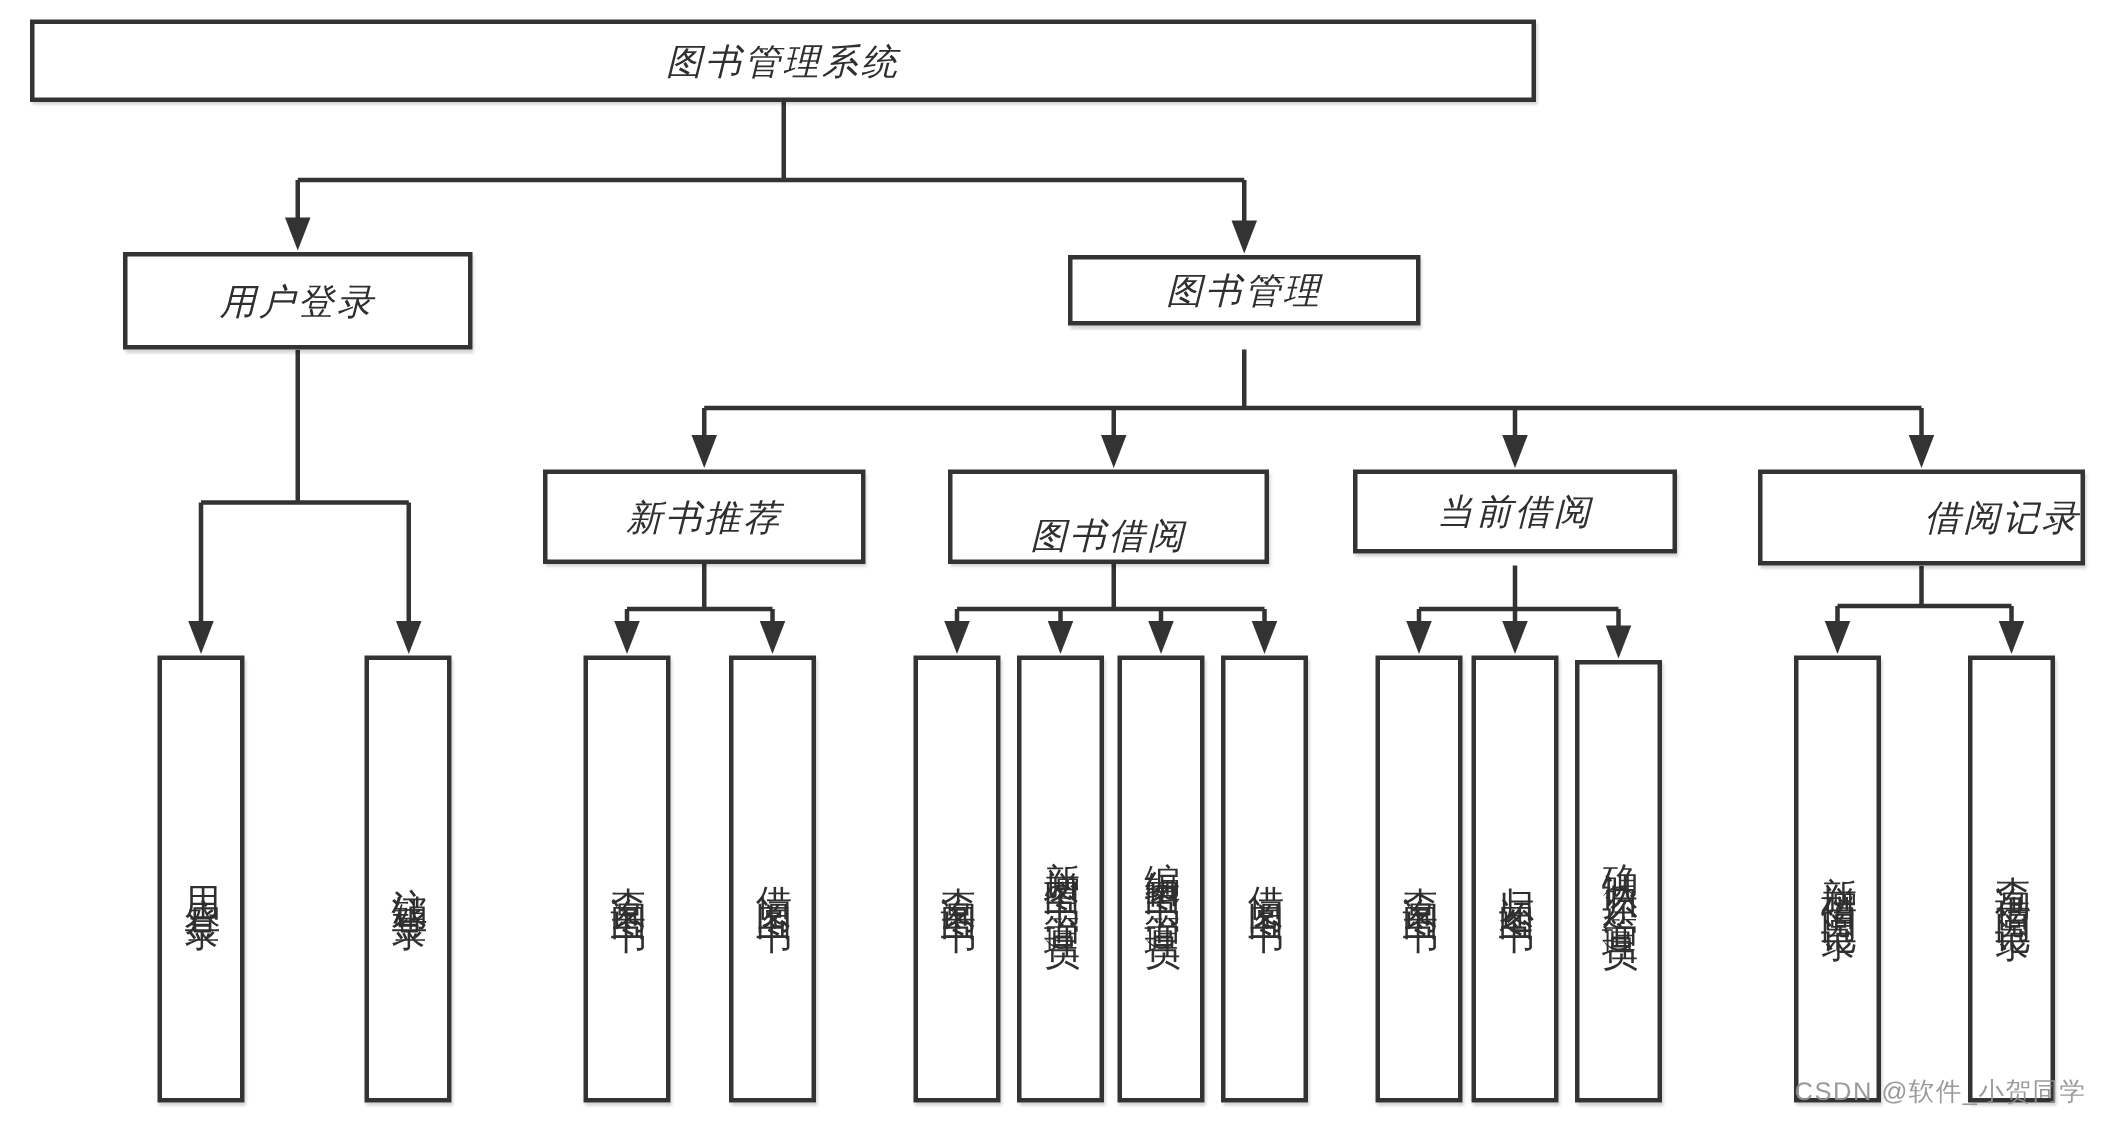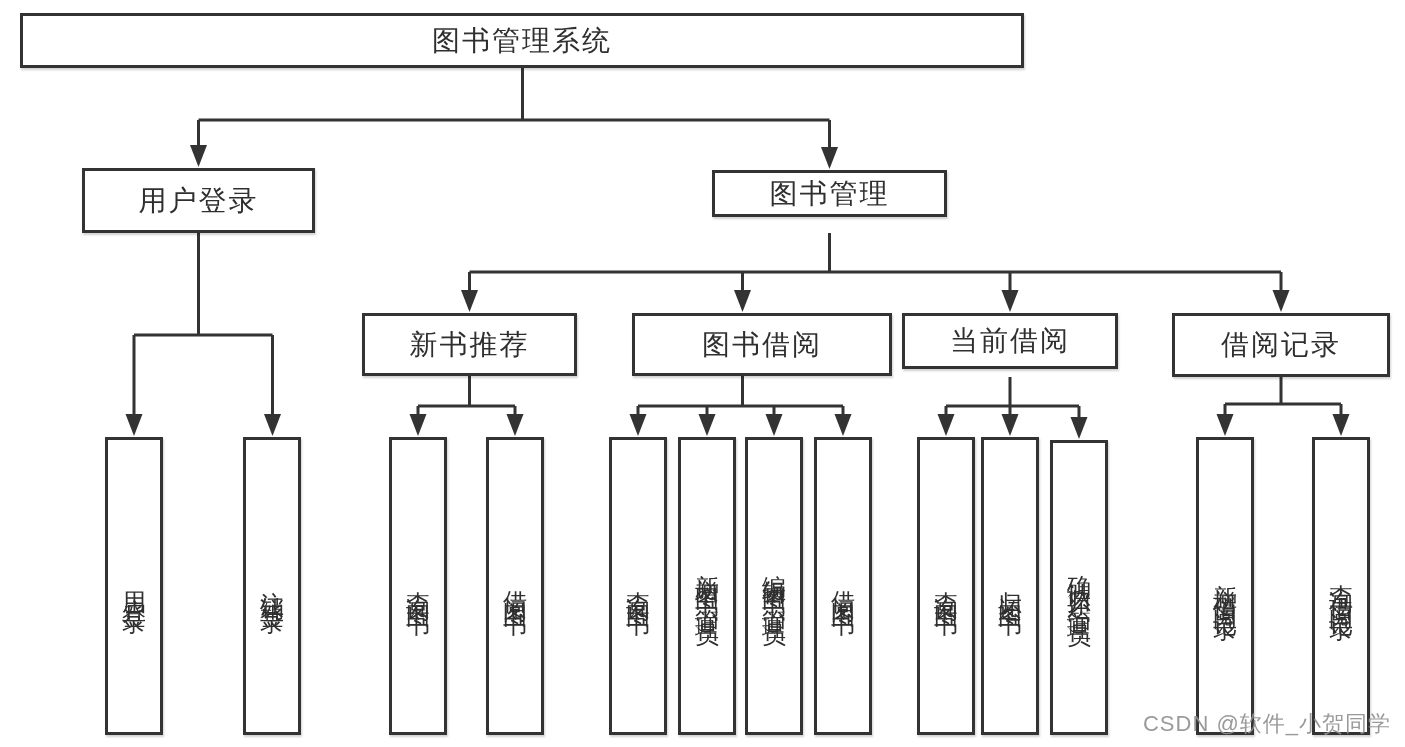--- a/index.html
+++ b/index.html
@@ -14,34 +14,34 @@
   .node{
     position:absolute;
     box-sizing:border-box;
     border:3px solid #333333;
     background:#ffffff;
     display:flex;align-items:center;justify-content:center;
     color:#2f2f2f;
     z-index:2;
     box-shadow:1px 2px 2px rgba(0,0,0,0.18);
   }
-  .hlabel{font-size:28px;letter-spacing:2px;white-space:nowrap;}
+  .hlabel{font-size:24px;letter-spacing:2px;white-space:nowrap;font-style:italic;}
   .leaf{top:437px;height:298px;width:58px;}
   .leaf .vtext{
     writing-mode:vertical-rl;
     text-orientation:mixed;
     font-size:24px;
     letter-spacing:7px;
     line-height:1;
     color:#2f2f2f;
   }
   #watermark{
     position:absolute;
     right:14px;bottom:8px;
-    font-size:22px;
+    font-size:17px;
     color:rgba(145,145,145,0.92);
     letter-spacing:1px;
     z-index:5;
     white-space:nowrap;
   }
 </style>
 </head>
 <body>
 
 <div id="canvas">
@@ -86,27 +86,27 @@
   <div class="node" style="left:82px;top:168px;width:233px;height:65px;">
     <span class="hlabel">用户登录</span>
   </div>
   <div class="node" style="left:712px;top:170px;width:235px;height:47px;">
     <span class="hlabel">图书管理</span>
   </div>
 
   <div class="node" style="left:362px;top:313px;width:215px;height:63px;">
     <span class="hlabel">新书推荐</span>
   </div>
-  <div class="node" style="left:632px;top:313px;width:260px;height:63px;">
+  <div class="node" style="left:632px;top:313px;width:214px;height:63px;align-items:flex-end;">
     <span class="hlabel">图书借阅</span>
   </div>
   <div class="node" style="left:902px;top:313px;width:216px;height:56px;">
     <span class="hlabel">当前借阅</span>
   </div>
-  <div class="node" style="left:1172px;top:313px;width:218px;height:64px;">
+  <div class="node" style="left:1172px;top:313px;width:218px;height:64px;justify-content:flex-end;">
     <span class="hlabel">借阅记录</span>
   </div>
 
   <div class="node leaf" style="left:105px;">
     <span class="vtext">用户登录</span>
   </div>
   <div class="node leaf" style="left:243px;">
     <span class="vtext">注销登录</span>
   </div>
 

